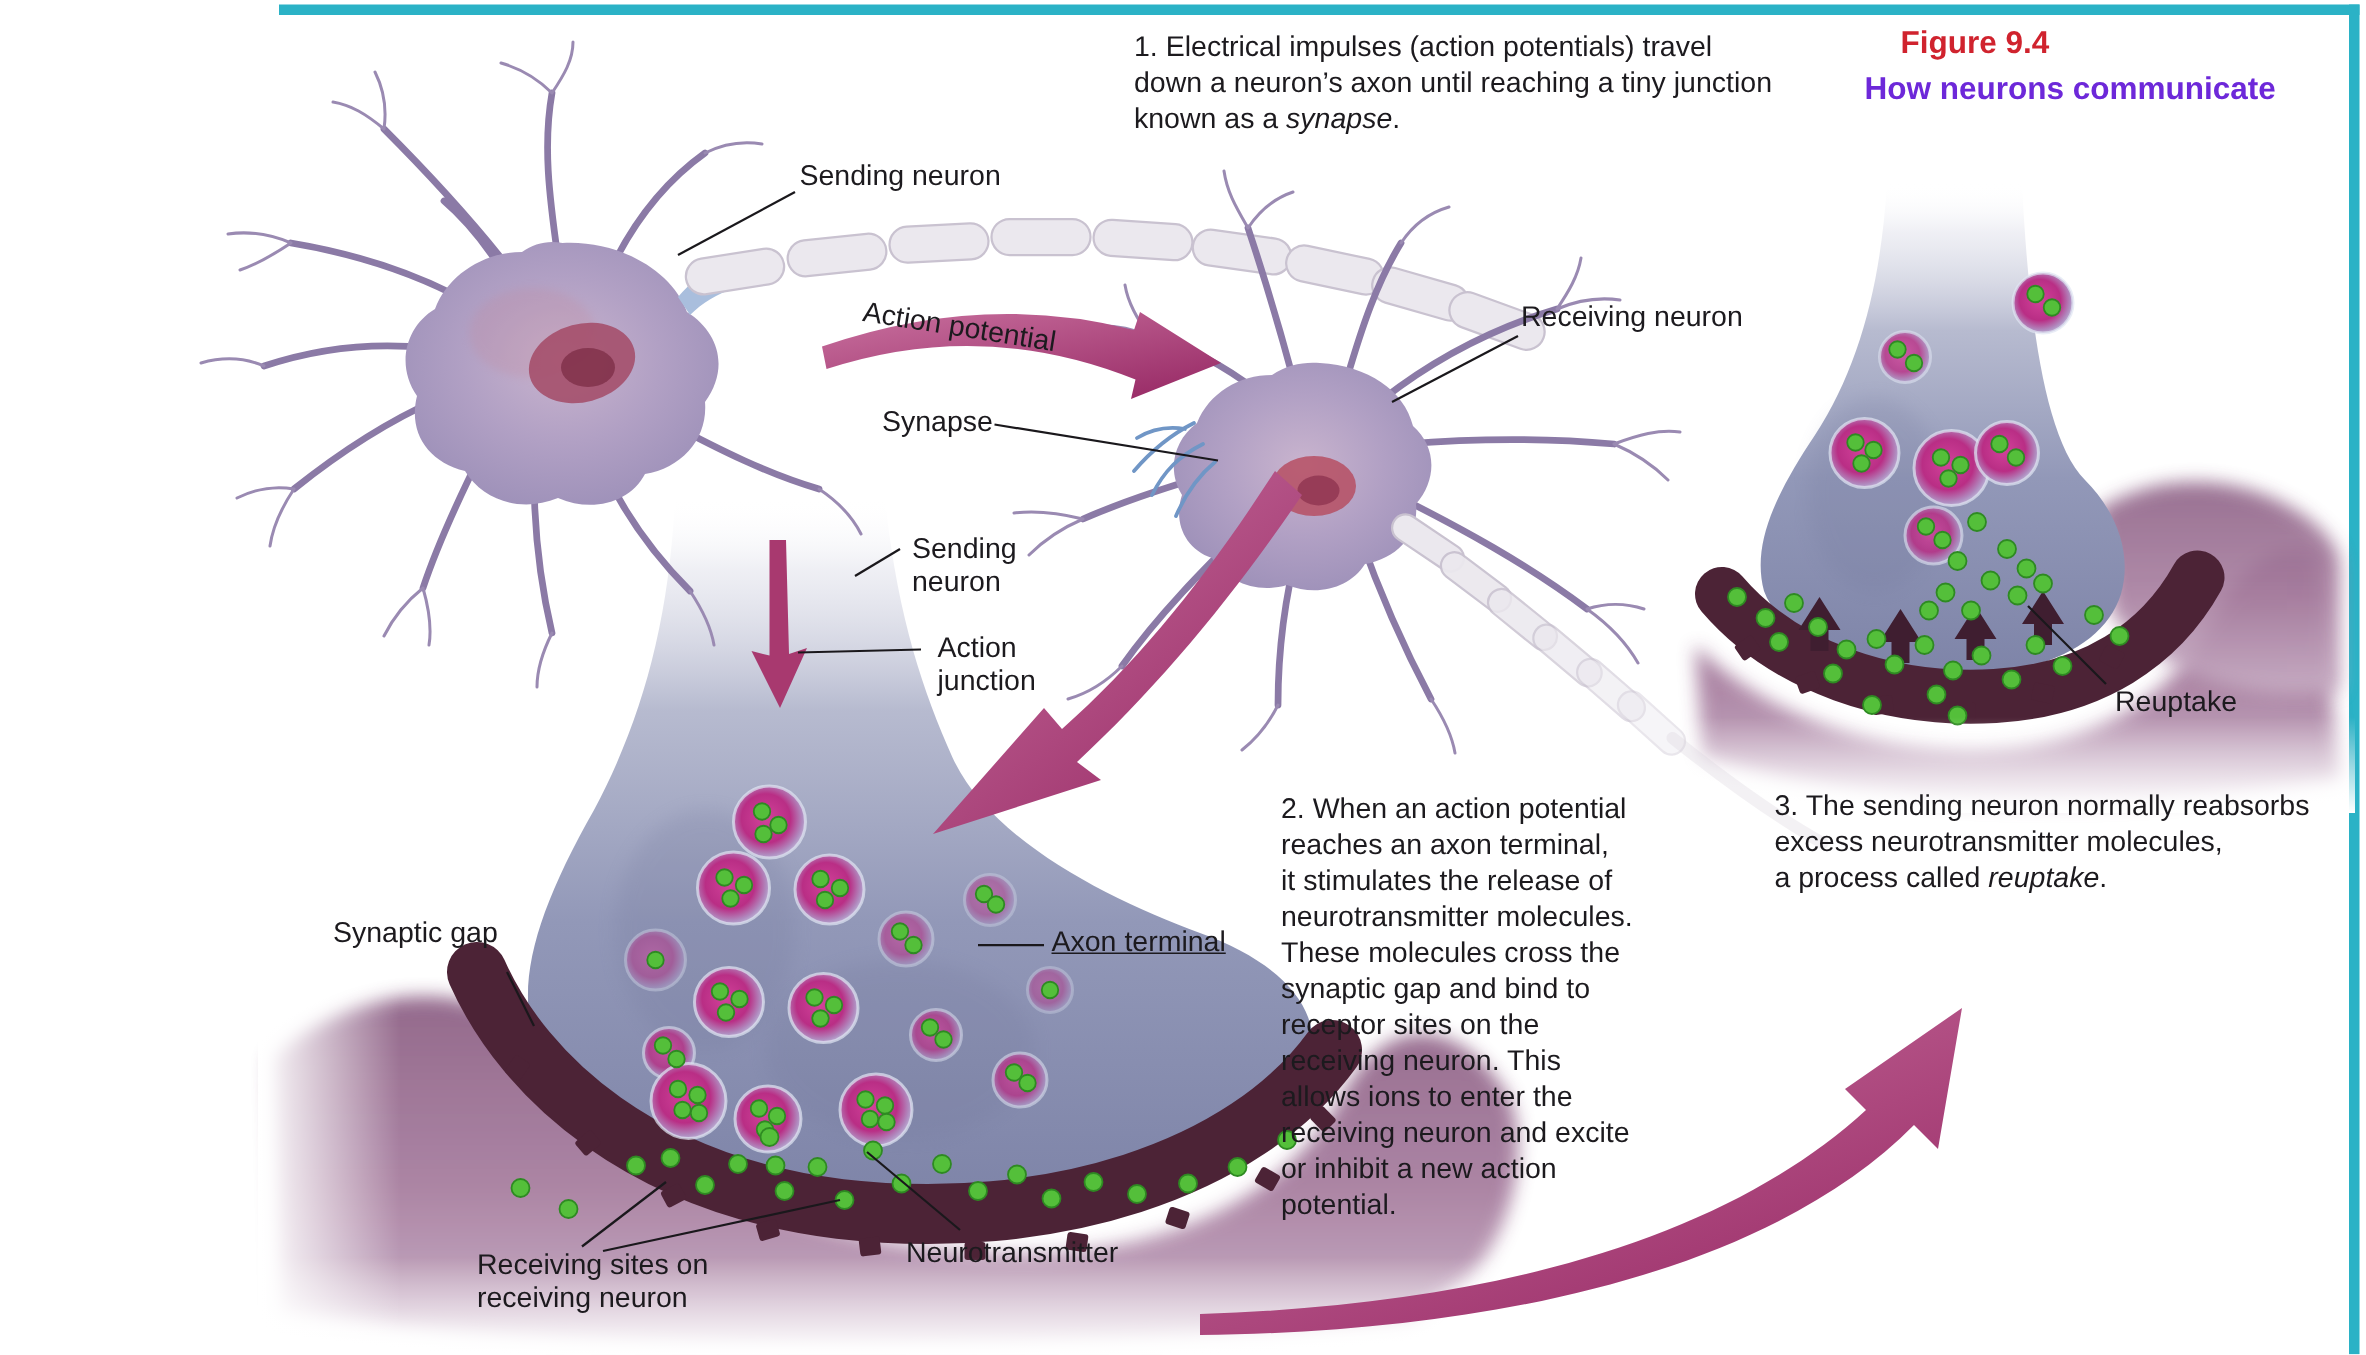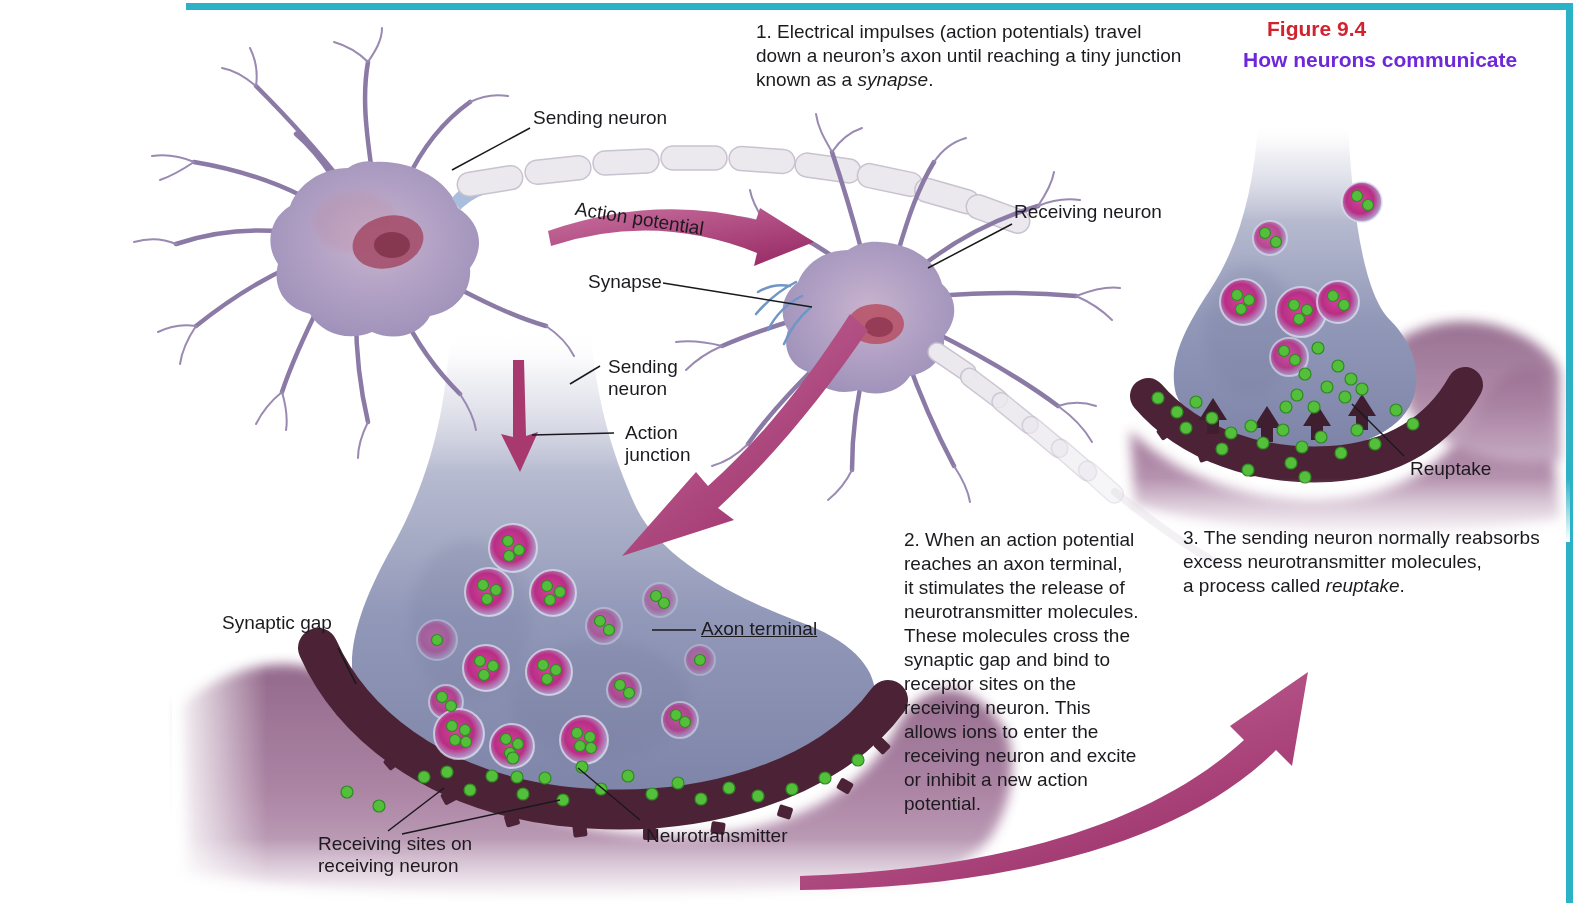--- a/index.html
+++ b/index.html
@@ -374,24 +374,24 @@
   <div class="label" style="left:1014px;top:201px;">Receiving neuron</div>
   <div class="label" style="left:588px;top:271px;">Synapse</div>
   <div class="label" style="left:608px;top:356px;">Sending
 neuron</div>
   <div class="label" style="left:625px;top:422px;">Action
 junction</div>
   <div class="label" style="left:222px;top:612px;">Synaptic gap</div>
   <div class="label" style="left:701px;top:618px;text-decoration:underline;">Axon terminal</div>
   <div class="label" style="left:318px;top:833px;">Receiving sites on
 receiving neuron</div>
-  <div class="label" style="left:646px;top:825px;">Neurotransmitter</div>
+  <div class="label" style="left:604px;top:825px;">Neurotransmitter</div>
   <div class="label" style="left:1410px;top:458px;">Reuptake</div>
 
-  <div class="step" style="left:904px;top:528px;width:330px;">2. When an action potential
+  <div class="step" style="left:854px;top:528px;width:330px;">2. When an action potential
 reaches an axon terminal,
 it stimulates the release of
 neurotransmitter molecules.
 These molecules cross the
 synaptic gap and bind to
 receptor sites on the
 receiving neuron. This
 allows ions to enter the
 receiving neuron and excite
 or inhibit a new action

